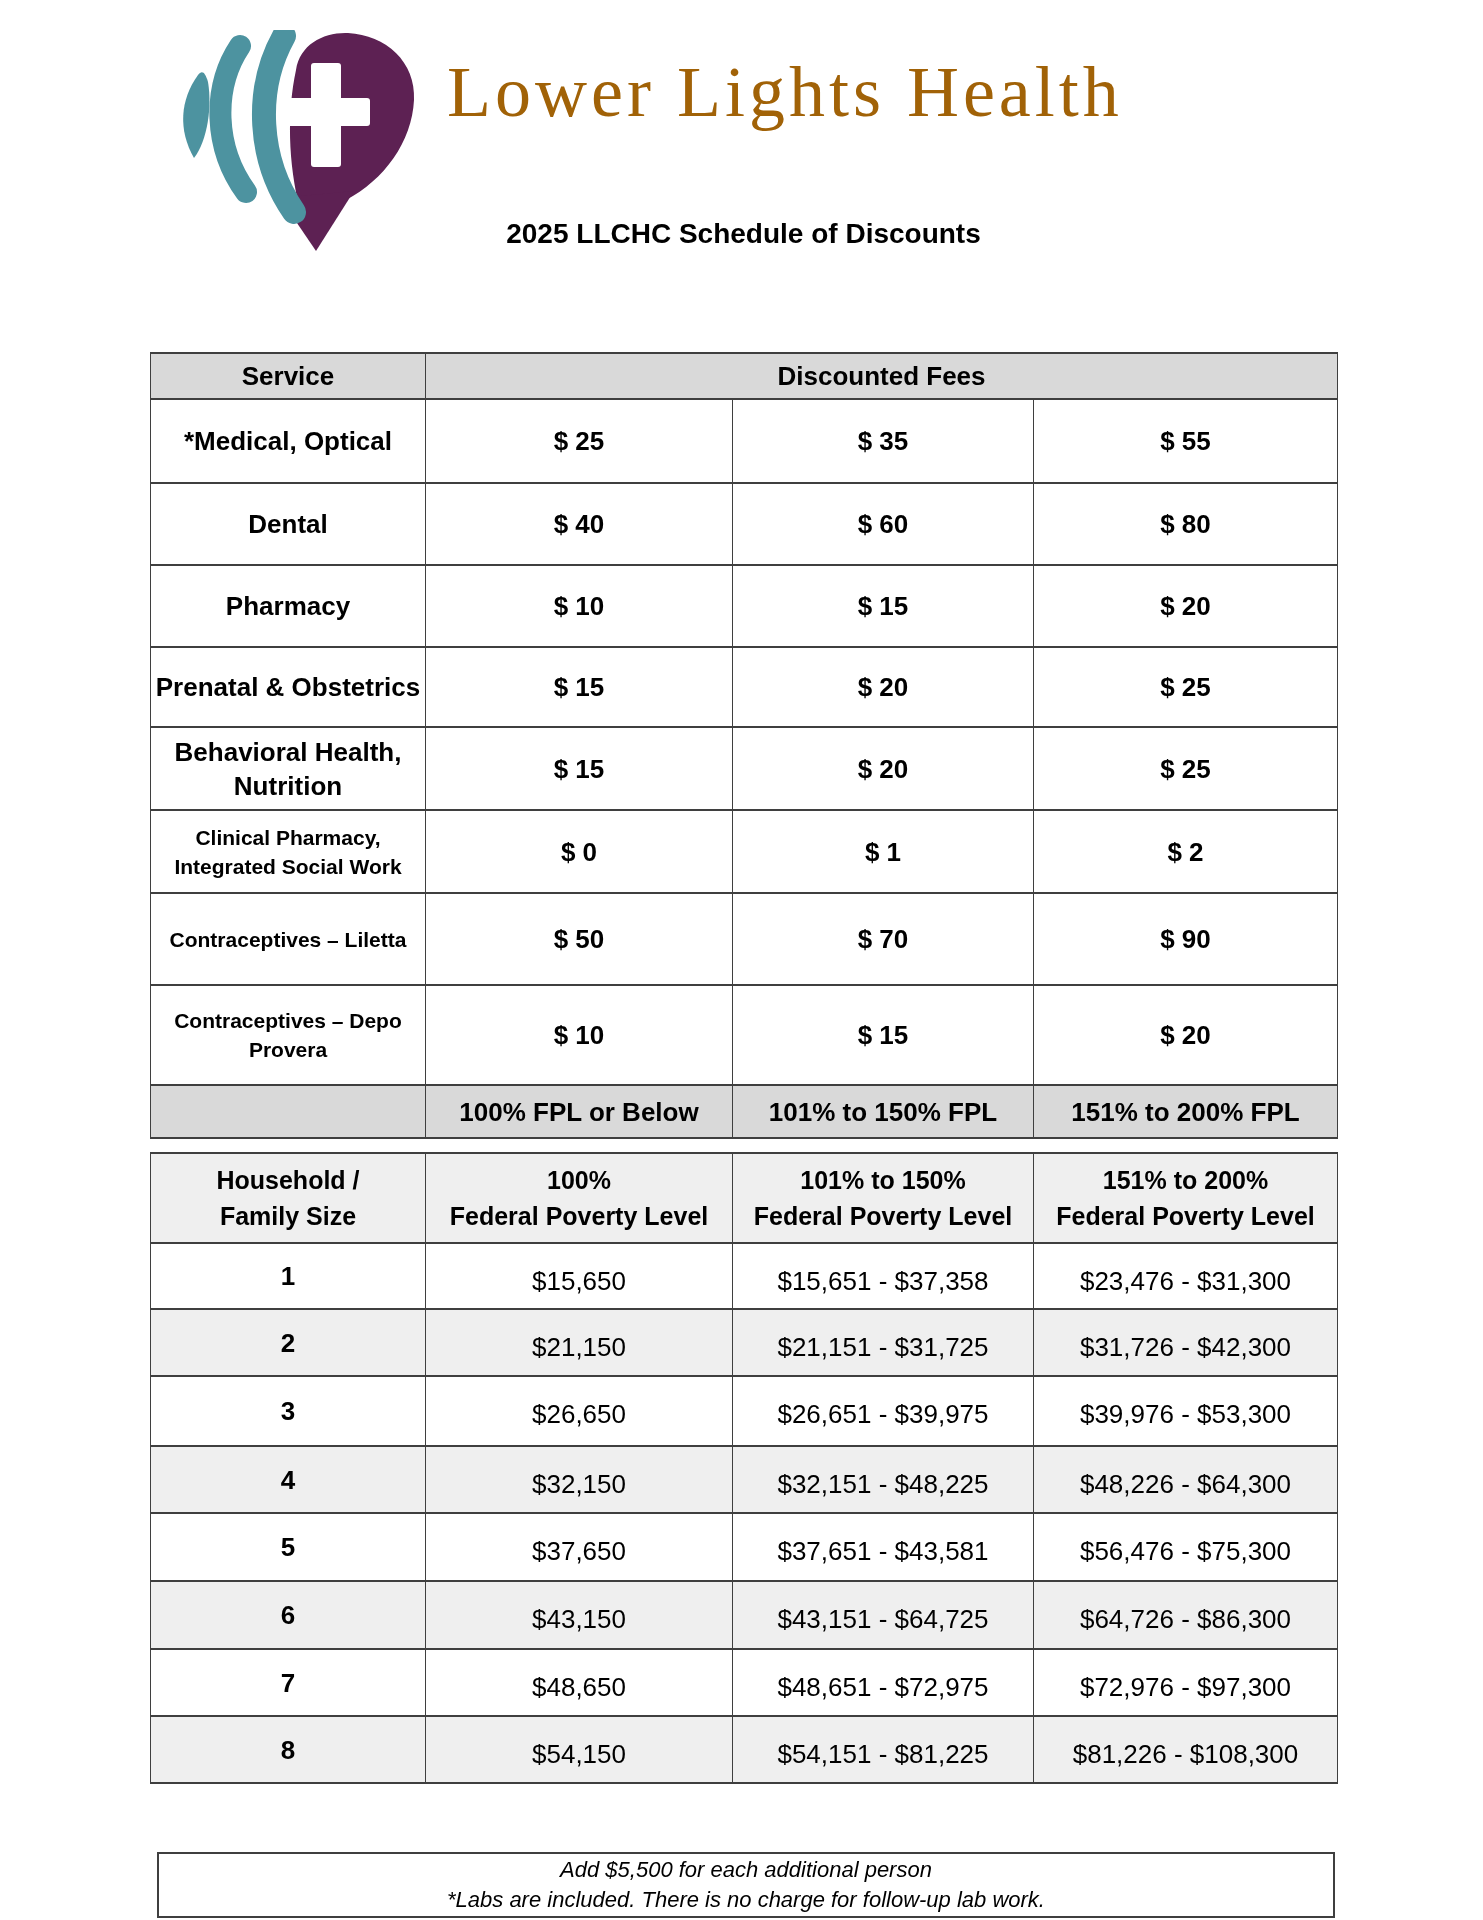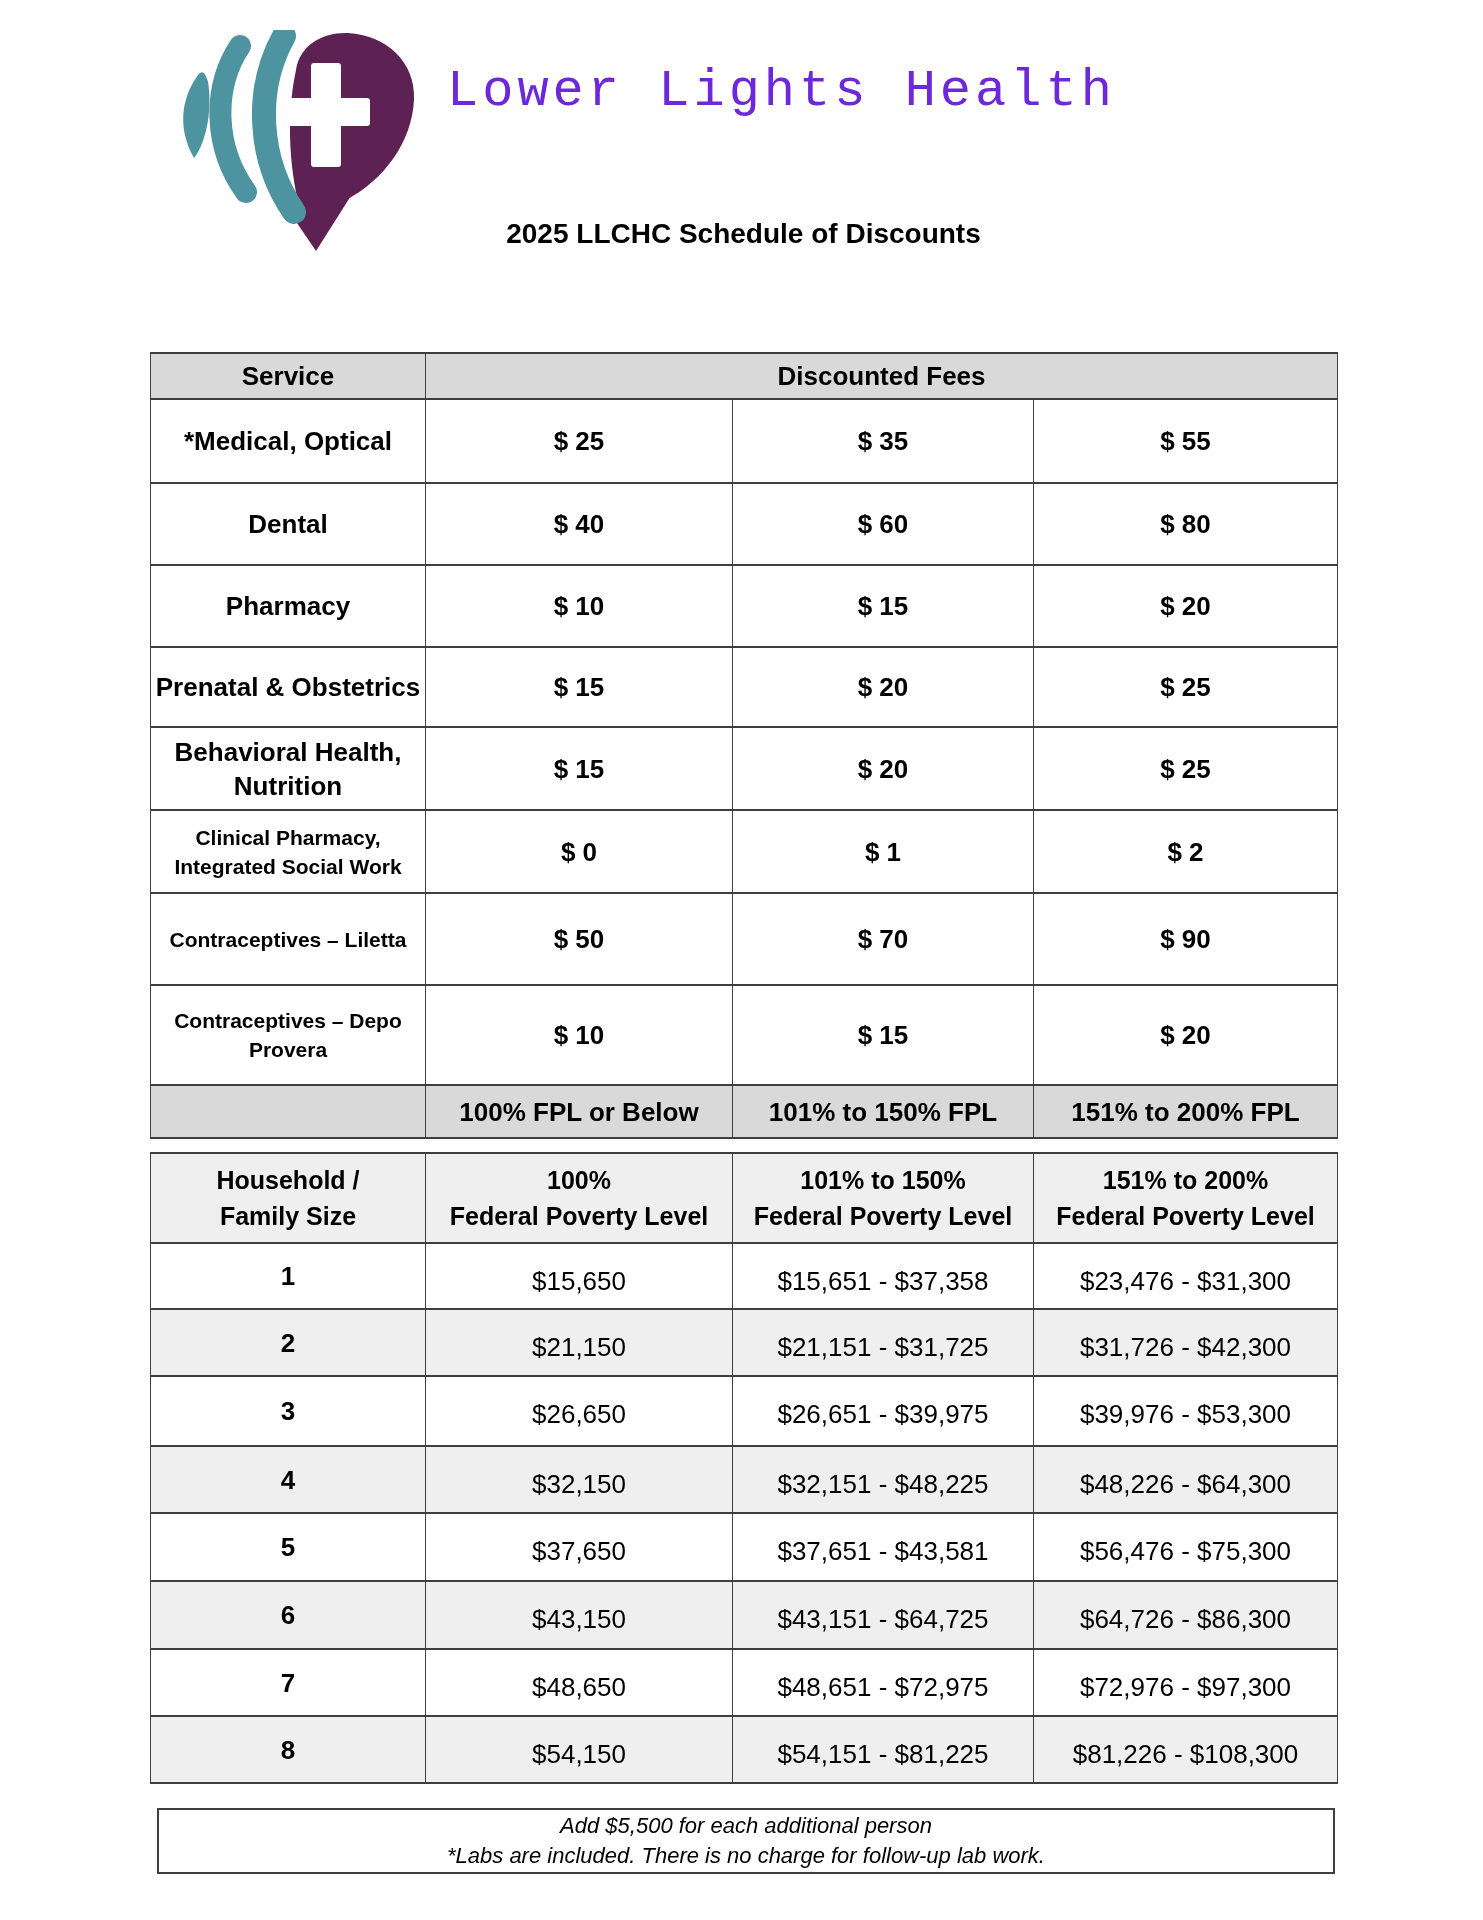--- a/index.html
+++ b/index.html
@@ -5,22 +5,22 @@
   html,body { margin:0; padding:0; background:#ffffff; }
   .page {
     position:relative; width:1483px; height:1920px; background:#ffffff;
     font-family:"Liberation Sans", sans-serif; color:#000; overflow:hidden;
   }
 
   
   .logo-mark { position:absolute; left:168px; top:30px; width:255px; height:222px; }
   .org-name {
     position:absolute; left:447px; top:52px;
-    font-family:Liberation Mono, monospace; font-size:52px; line-height:80px;
-    letter-spacing:4px; color:#6d28d9; white-space:nowrap;
+    font-family:Liberation Serif, serif; font-size:72px; line-height:80px;
+    letter-spacing:4px; color:#a16207; white-space:nowrap;
   }
   .doc-title {
     position:absolute; left:150px; width:1187px; text-align:center;
     font-size:28px; font-weight:bold; white-space:nowrap;
   }
   .doc-title.line1 { top:218px; }
   .doc-title.line2 { top:272px; }
 
   
   table.grid {
@@ -43,21 +43,21 @@
 
   
   #fpl-table { top:1152px; }
   #fpl-table th { font-size:25px; line-height:36px; }
   #fpl-table td.fpl-val {
     font-weight:normal; vertical-align:top; padding-top:20px; font-size:26px;
   }
 
   
   .note-box {
-    position:absolute; left:157px; top:1808px; width:1174px; height:62px;
+    position:absolute; left:157px; top:1852px; width:1174px; height:62px;
     border:2px solid #3f3f3f; background:#ffffff;
     display:flex; flex-direction:column; align-items:center; justify-content:center;
     font-style:italic; font-size:22px; line-height:30px;
   }
 </style>
 </head>
 <body>
 
 <div class="page">
 

